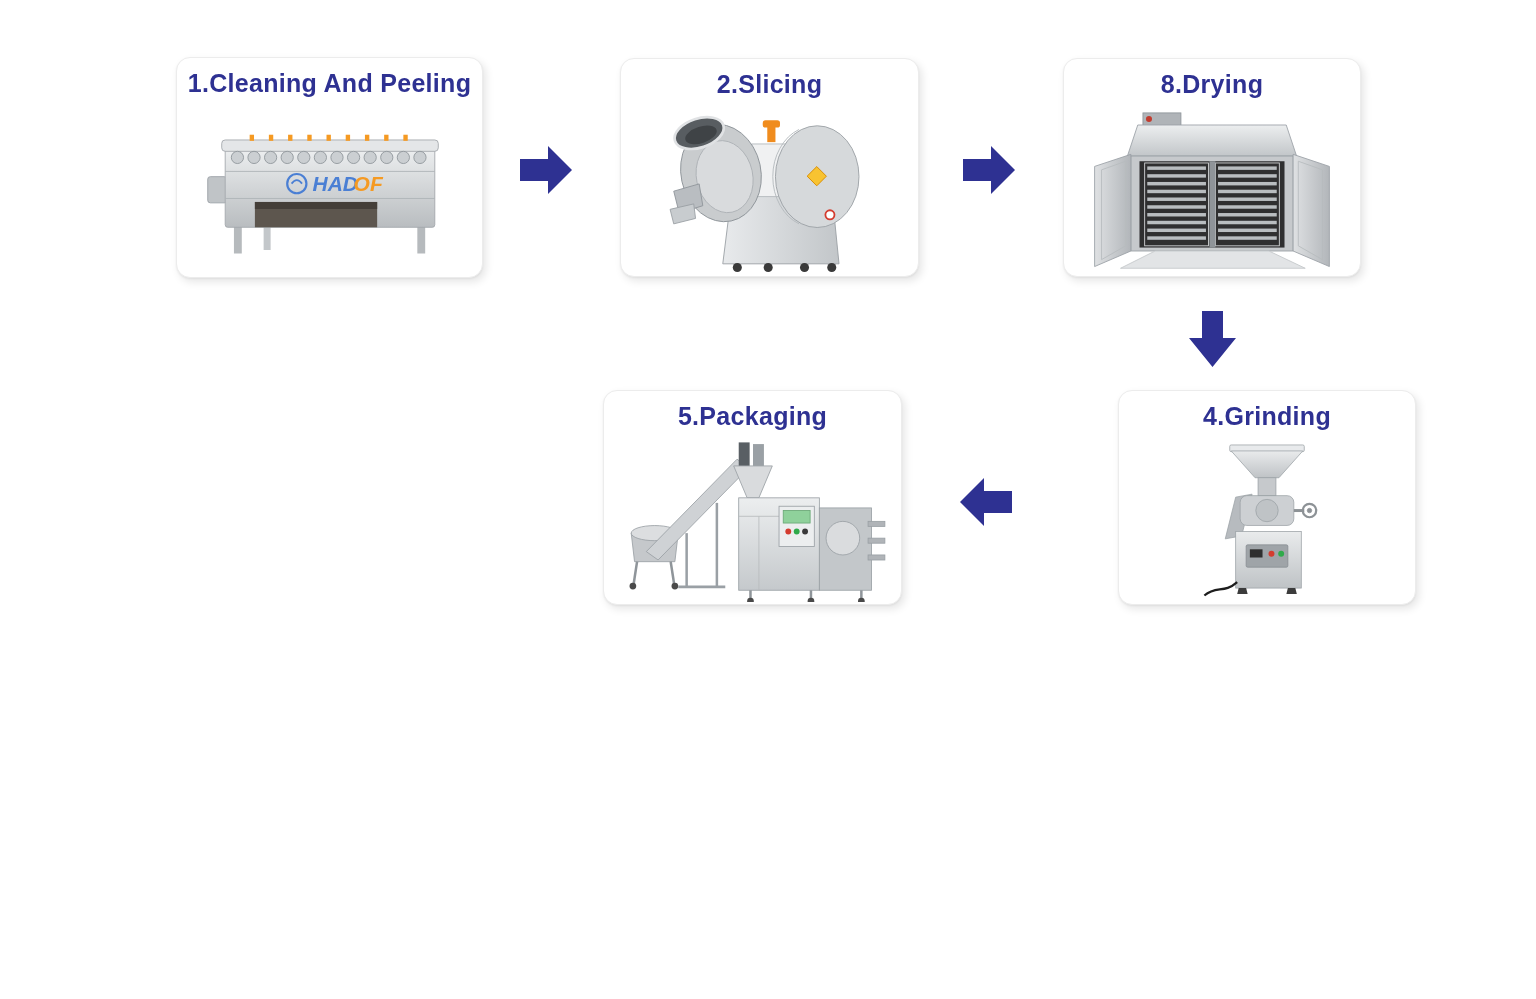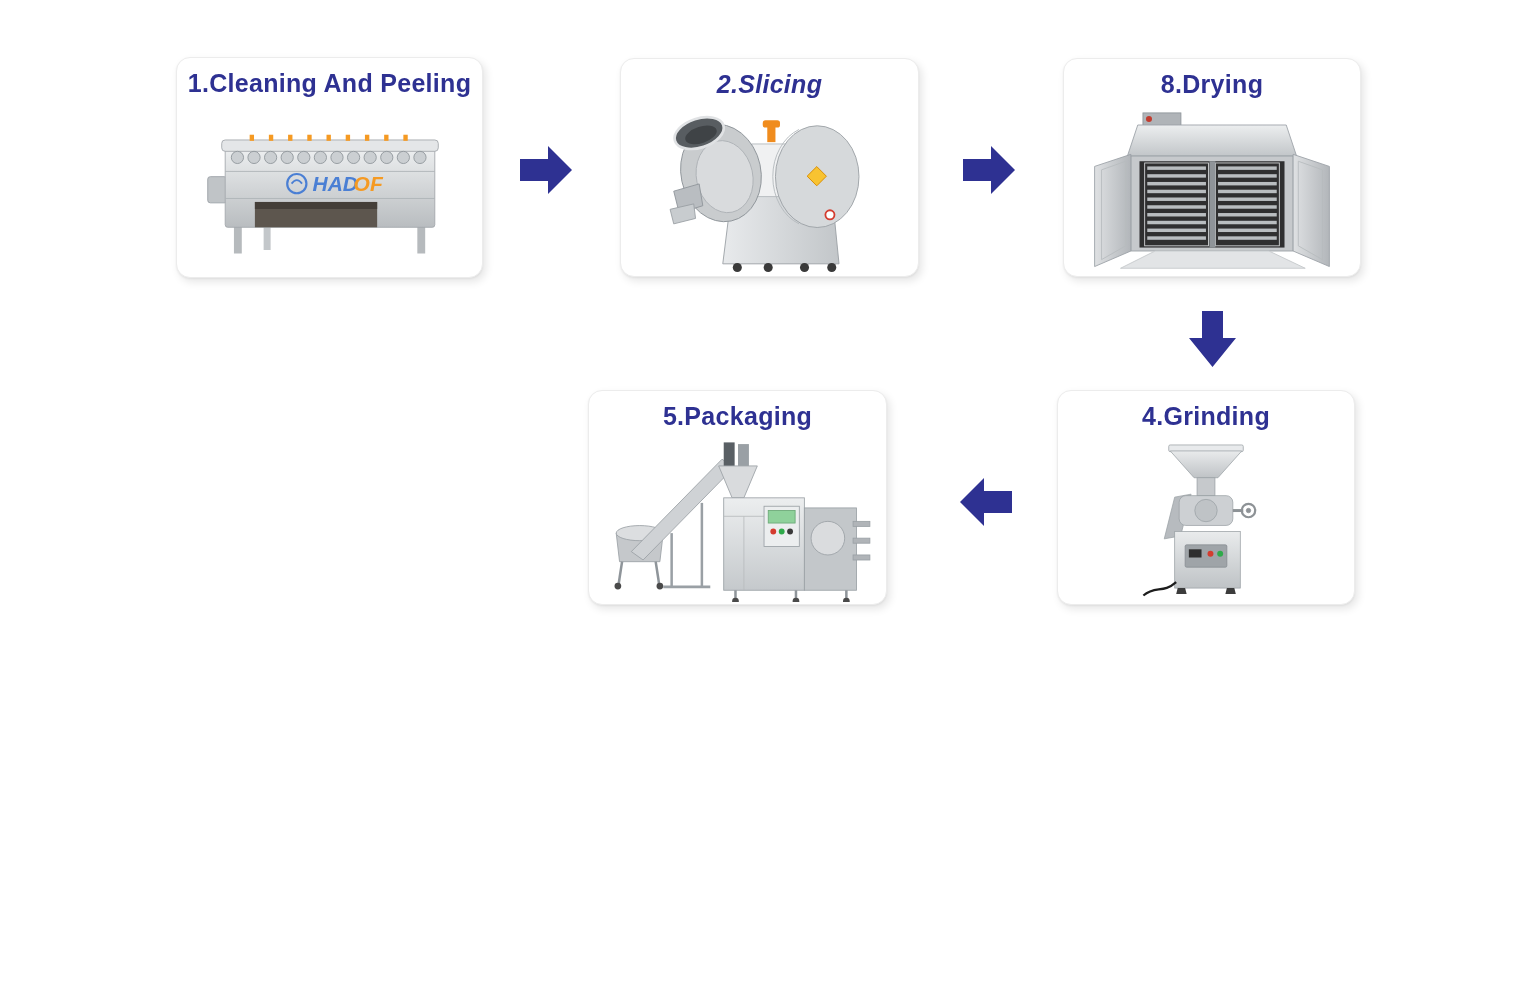--- a/index.html
+++ b/index.html
@@ -110,21 +110,21 @@
       </svg>
     </div>
   </div>
 
   <div class="arrow" style="left:520px; top:146px;">
     <svg width="52" height="48" viewBox="0 0 52 48">
       <polygon points="0,13 28,13 28,0 52,24 28,48 28,35 0,35"></polygon>
     </svg>
   </div>
 
-  <div class="step-card" style="left:620px; top:58px; width:299px; height:219px;font-style:italic;">
+  <div class="step-card" style="left:620px; top:58px; width:299px; height:219px;">
     <div class="step-title">2.Slicing</div>
     <div class="machine">
       <svg width="228" height="168" viewBox="0 0 240 185">
         <defs>
           <linearGradient id="m2s" x1="0" y1="0" x2="1" y2="0">
             <stop offset="0" stop-color="#e8eaec"></stop>
               <stop offset="1" stop-color="#c2c6c9"></stop>
           </linearGradient>
         </defs>
         <polygon points="78,96 188,96 196,176 68,176" fill="url(#m2s)" stroke="#9aa0a5"></polygon>
@@ -226,21 +226,21 @@
       </svg>
     </div>
   </div>
 
   <div class="arrow" style="left:1189px; top:311px;">
     <svg width="47" height="56" viewBox="0 0 47 56">
       <polygon points="13,0 34,0 34,27 47,27 23.5,56 0,27 13,27"></polygon>
     </svg>
   </div>
 
-  <div class="step-card" style="left:1057px; top:390px; width:298px; height:215px;">
+  <div class="step-card" style="left:1118px; top:390px; width:298px; height:215px;">
     <div class="step-title">4.Grinding</div>
     <div class="machine">
       <svg width="152" height="164" viewBox="0 0 200 220">
         <defs>
           <linearGradient id="m4s" x1="0" y1="0" x2="0" y2="1">
             <stop offset="0" stop-color="#e9ebec"></stop>
               <stop offset="1" stop-color="#bfc3c6"></stop>
           </linearGradient>
         </defs>
         <rect x="50" y="12" width="100" height="9" rx="2" fill="#e8eaec" stroke="#9aa0a5"></rect>
@@ -267,21 +267,21 @@
       </svg>
     </div>
   </div>
 
   <div class="arrow" style="left:960px; top:478px;">
     <svg width="52" height="48" viewBox="0 0 52 48">
       <polygon points="52,13 24,13 24,0 0,24 24,48 24,35 52,35"></polygon>
     </svg>
   </div>
 
-  <div class="step-card" style="left:588px; top:390px; width:299px; height:215px;">
+  <div class="step-card" style="left:603px; top:390px; width:299px; height:215px;">
     <div class="step-title">5.Packaging</div>
     <div class="machine">
       <svg width="278" height="168" viewBox="0 0 330 200">
         <defs>
           <linearGradient id="m5s" x1="0" y1="0" x2="0" y2="1">
             <stop offset="0" stop-color="#eceeef"></stop>
               <stop offset="1" stop-color="#c5c9cc"></stop>
           </linearGradient>
         </defs>
         <g>

